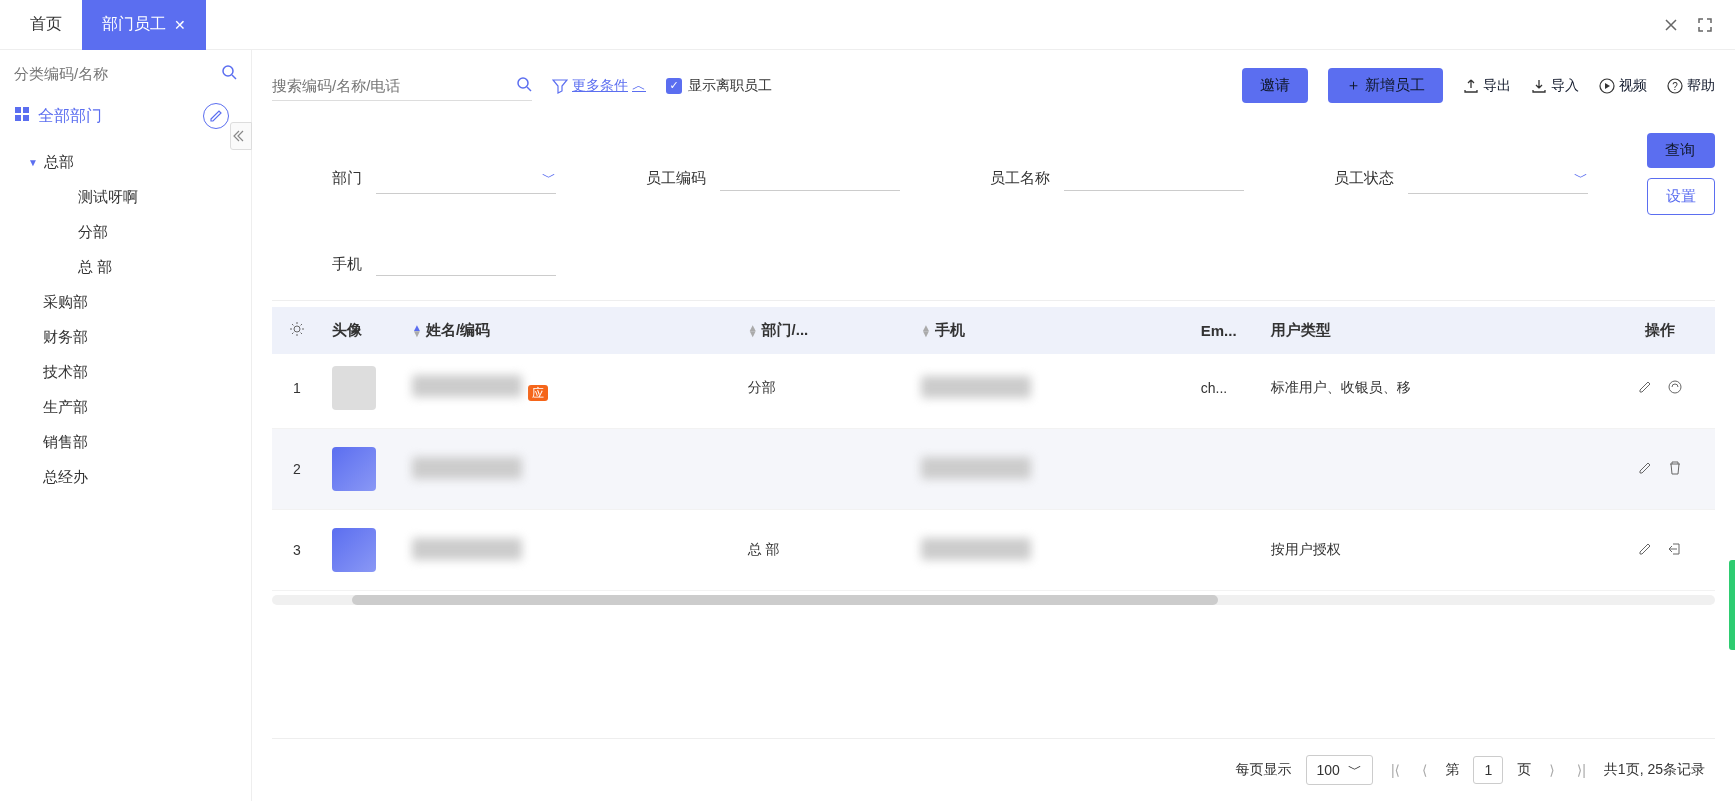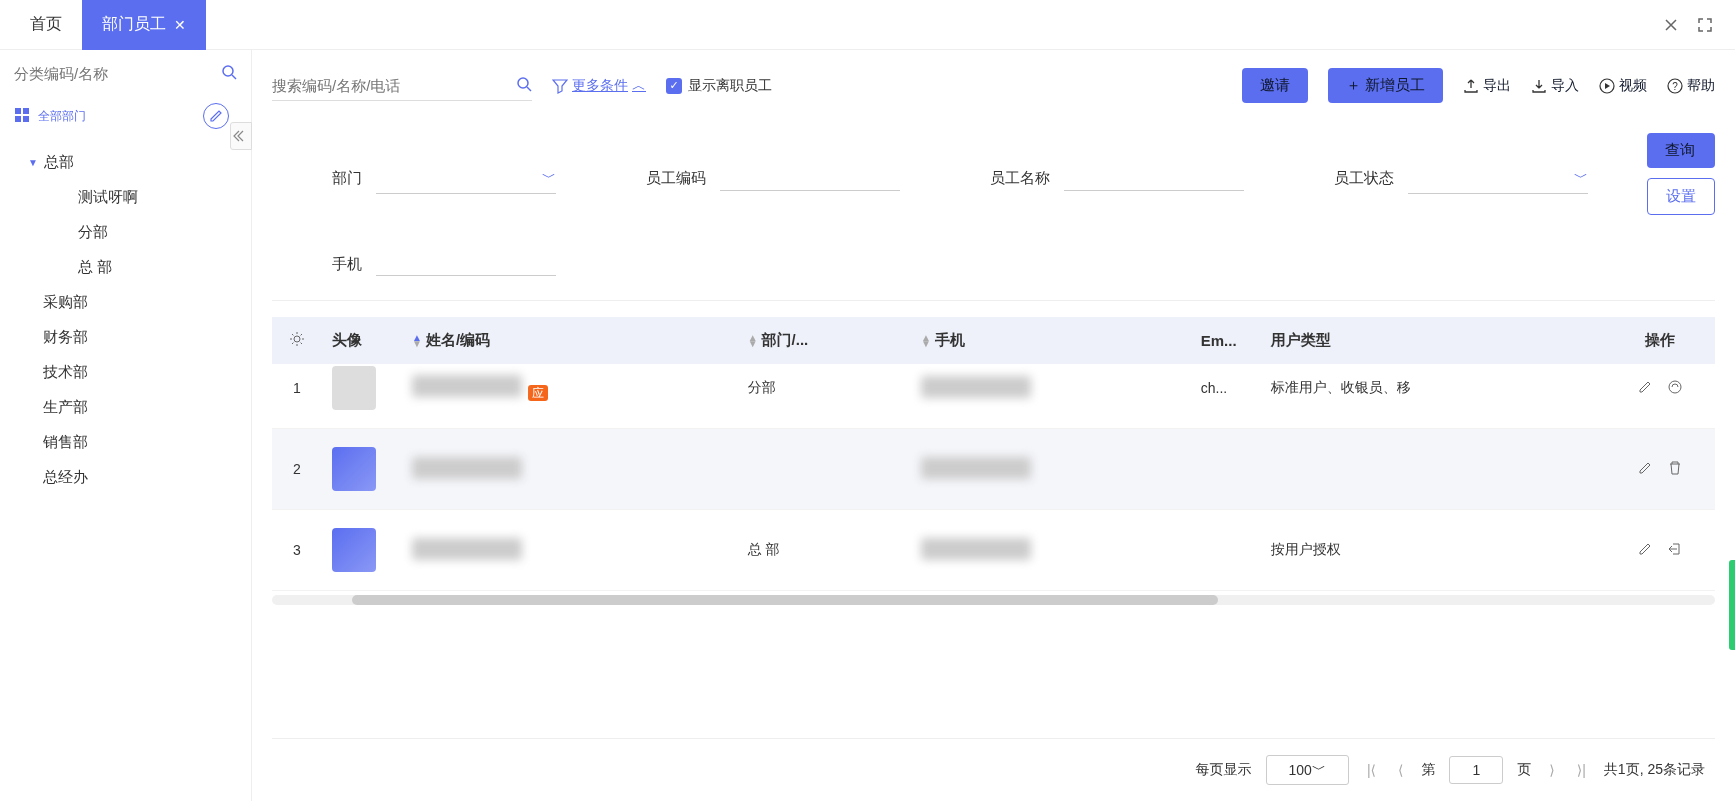--- a/index.html
+++ b/index.html
@@ -15,21 +15,21 @@
 .icon-btn { cursor: pointer; display: flex; align-items: center; justify-content: center; width: 20px; height: 20px; }
 
 
 .main { display: flex; height: calc(801px - 50px); }
 
 
 .sidebar { width: 252px; border-right: 1px solid #eee; display: flex; flex-direction: column; position: relative; }
 .sidebar-search { display: flex; align-items: center; padding: 14px 14px 10px; }
 .sidebar-search input { flex: 1; border: none; outline: none; font-size: 15px; color: #999; }
 .sidebar-search .search-ic { color: #5b6ef0; }
-.sidebar-header { display: flex; align-items: center; padding: 10px 14px; color: #5b6ef0; font-size: 12px; }
+.sidebar-header { display: flex; align-items: center; padding: 10px 14px; color: #5b6ef0; font-size: 16px; }
 .sidebar-header .grid-ic { margin-right: 8px; }
 .sidebar-header .edit-circ { margin-left: auto; width: 26px; height: 26px; border: 1px solid #5b6ef0; border-radius: 50%; display: flex; align-items: center; justify-content: center; margin-right: 8px; }
 .collapse-btn { position: absolute; right: -1px; top: 72px; width: 22px; height: 28px; border: 1px solid #ddd; background: #fafafa; display: flex; align-items: center; justify-content: center; border-radius: 3px 0 0 3px; cursor: pointer; }
 .tree { padding: 6px 0; overflow-y: auto; }
 .tree-item { padding: 8px 14px 8px 28px; cursor: pointer; display: flex; align-items: center; font-size: 15px; }
 .tree-item.l2 { padding-left: 43px; text-align: center; }
 .tree-item.l3 { padding-left: 78px; }
 .tree-item .caret { margin-right: 6px; color: #5b6ef0; font-size: 10px; }
 
 
@@ -51,35 +51,35 @@
 .field { display: flex; align-items: center; margin-top: 30px; }
 .field label { width: 90px; text-align: right; margin-right: 14px; font-size: 15px; }
 .field .inp { width: 180px; border-bottom: 1px solid #ccc; padding: 6px 0; display: flex; align-items: center; justify-content: flex-end; min-height: 24px; }
 .field .inp .chev { color: #5b6ef0; }
 .filter-actions { display: flex; flex-direction: column; gap: 10px; }
 .btn.outline { border: 1px solid #5b6ef0; color: #5b6ef0; background: #fff; }
 
 
 .table-wrap { flex: 1; overflow: auto; border-top: 1px solid #eee; }
 table { width: 100%; border-collapse: collapse; }
-th { background: #eef1fa; text-align: left; padding: 14px 10px; font-weight: 600; font-size: 15px; position: sticky; top: 16px; }
+th { background: #eef1fa; text-align: left; padding: 14px 10px; font-weight: 600; font-size: 15px; position: sticky; top: 6px; }
 th .sort { color: #aaa; font-size: 10px; margin-right: 4px; display: inline-flex; flex-direction: column; line-height: 6px; vertical-align: middle; }
 th .sort .up { color: #5b6ef0; }
 td { padding: 18px 10px; border-bottom: 1px solid #f2f2f2; vertical-align: middle; }
 tr.alt td { background: #f5f6fa; }
 .avatar-ph { width: 44px; height: 44px; background: #ddd; border-radius: 4px; }
 .avatar-ph.blue { background: linear-gradient(135deg,#5b6ef0,#8a98f5); }
 .blur { filter: blur(5px); background: #ccc; display: inline-block; width: 110px; height: 22px; border-radius: 2px; }
 .badge { background: #f5651a; color: #fff; font-size: 12px; padding: 1px 4px; border-radius: 3px; margin-left: 6px; }
 .row-actions { display: flex; gap: 14px; justify-content: center; }
 .row-actions span { cursor: pointer; color: #666; }
 
 
 .pagination { display: flex; align-items: center; justify-content: flex-end; gap: 14px; padding: 16px 10px; border-top: 1px solid #eee; }
-.page-inp, .page-sel { border: 1px solid #ccc; padding: 5px 22px; border-radius: 3px; display: flex; align-items: center; }
+.page-inp, .page-sel { border: 1px solid #ccc; padding: 5px 10px; border-radius: 3px; display: flex; align-items: center; gap: 8px; }
 .page-nav { color: #aaa; cursor: pointer; padding: 0 4px; }
 
 
 svg { width: 16px; height: 16px; }
 .green-bar { position: absolute; right: 0; top: 560px; width: 6px; height: 90px; background: #2ecc71; border-radius: 3px 0 0 3px; }
 .scrollbar-h { height: 10px; background: #f0f0f0; border-radius: 5px; margin: 4px 0; position: relative; }
 .scrollbar-h .thumb { position: absolute; left: 80px; width: 60%; height: 100%; background: #ccc; border-radius: 5px; }
 </style>
 </head>
 <body>

